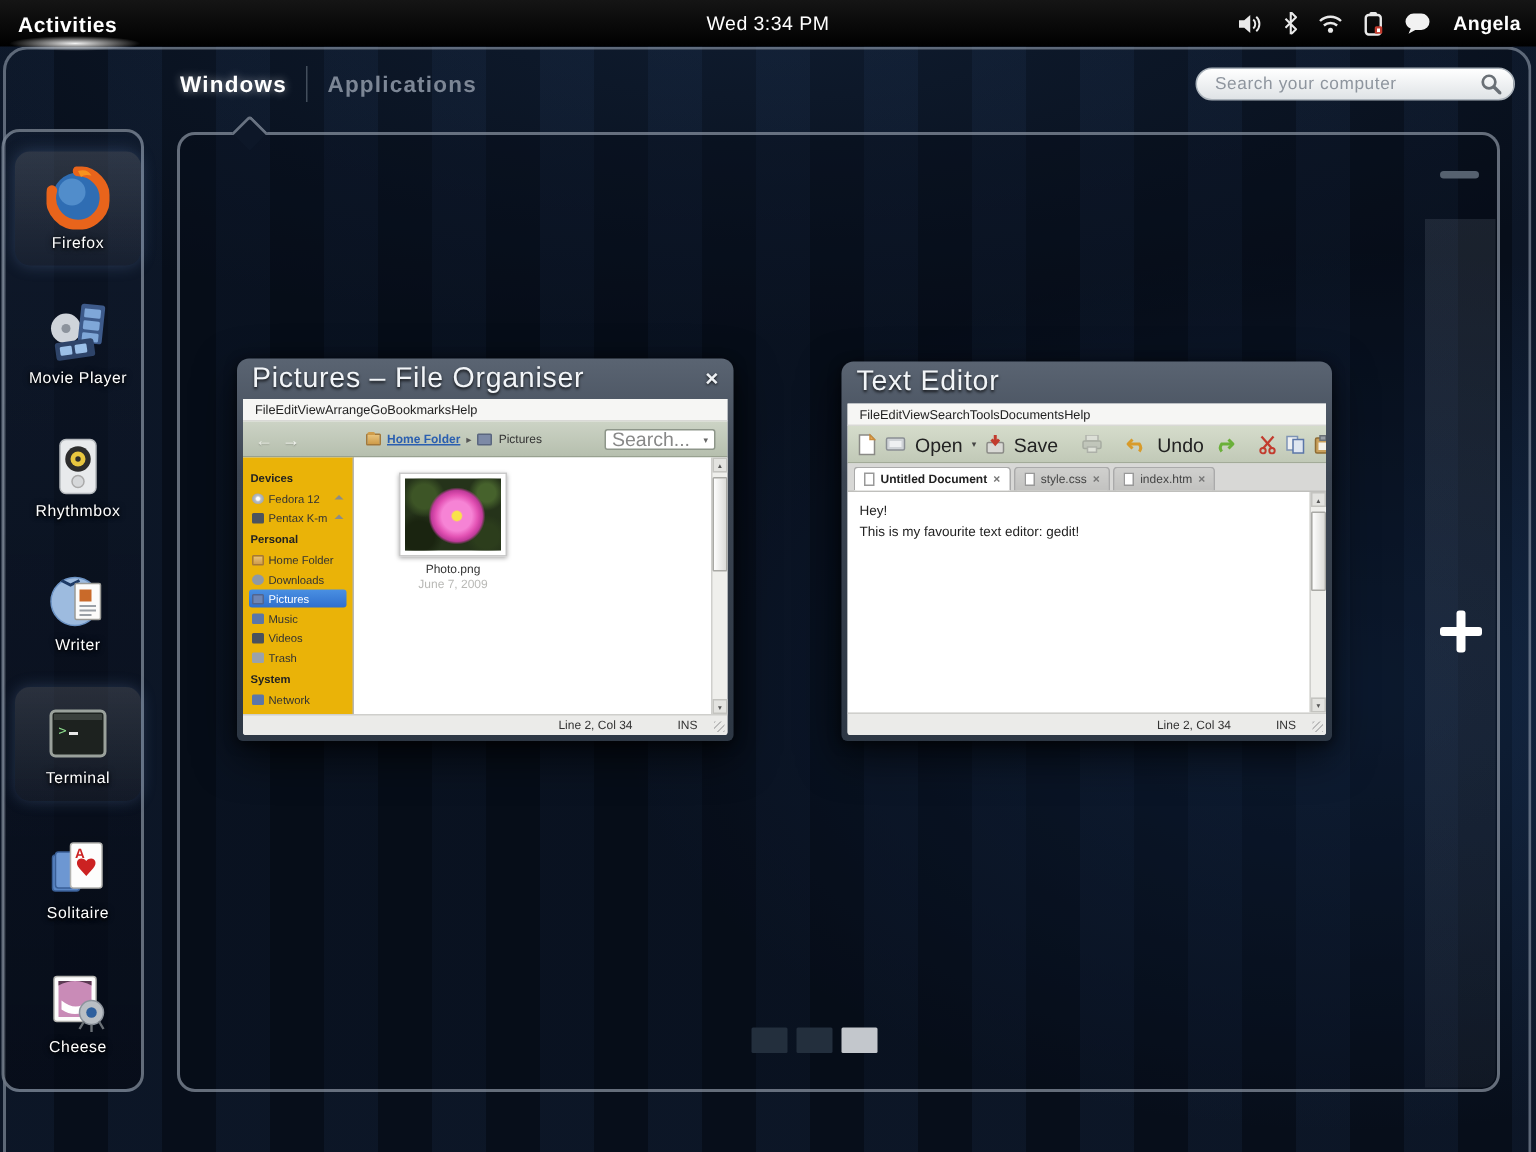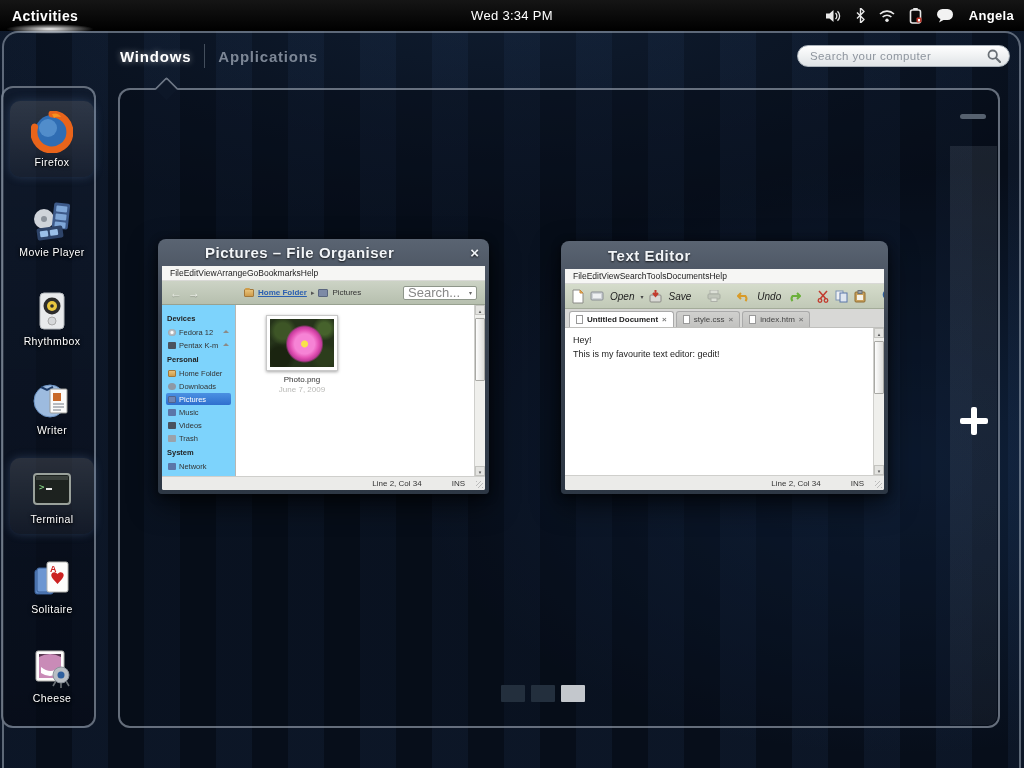--- a/index.html
+++ b/index.html
@@ -72,22 +72,22 @@
 
   #ws-switcher { position:absolute; left:381px; top:595px; display:flex; gap:6px; }
   .ws-thumb { width:24px; height:17px; background:#232f3d; border-radius:1px; }
   .ws-thumb.active { background:#c3c7cc; }
 
   
   .window { position:absolute; border-radius:8px 8px 4px 4px;
     background:linear-gradient(#5a6472 0%, #3c4552 30%, #2d3744 100%);
     box-shadow:0 10px 28px rgba(0,0,0,.65), 0 2px 8px rgba(0,0,0,.5); z-index:10; }
   .titlebar { height:27px; display:flex; align-items:center; padding:0 10px; }
-  .title-text { font-size:15px; font-weight:bold; letter-spacing:.5px; color:#f2f5f8;
-    text-shadow:0 1px 2px rgba(0,0,0,.8);margin-left:37px; }
+  .title-text { font-size:19px; font-weight:normal; letter-spacing:.5px; color:#f2f5f8;
+    text-shadow:0 1px 2px rgba(0,0,0,.8); }
   .close-x { margin-left:auto; font-size:15px; font-weight:bold; color:#eef1f4; cursor:default;
     text-shadow:0 1px 2px rgba(0,0,0,.8); }
   .win-body { position:absolute; left:4px; right:4px; bottom:4px; background:#fff;
     display:flex; flex-direction:column; overflow:hidden; border-radius:0 0 2px 2px; }
   .menubar { height:15px; background:#f6f6f4; border-bottom:1px solid #d9d9d6;
     display:flex; align-items:center; padding:0 8px; flex:none; }
   .menubar span { font-size:8.5px; color:#222; }
   .statusbar { height:14px; background:#ebebe9; border-top:1px solid #cfcfcc;
     display:flex; align-items:center; justify-content:flex-end; padding:0 14px; flex:none; position:relative; }
   .statusbar .pos { font-size:8px; color:#333; margin-right:30px; }
@@ -108,21 +108,21 @@
     border:1px solid #a3783a; border-radius:1px; position:relative; }
   .mini-folder::before { content:""; position:absolute; left:0; top:-2px; width:5px; height:2px;
     background:#cf9c4a; border-radius:1px 1px 0 0; }
   .mini-img { width:10px; height:8px; background:#7d8aa6; border:1px solid #5a667f; border-radius:1px; }
   #fo-search { margin-left:auto; width:74px; height:14px; background:#fff; border:1px solid #8e968a;
     border-radius:2px; display:flex; align-items:center; padding:0 4px; }
   #fo-search .ph { flex:1; font-size:13px; color:#888; }
   #fo-search .arr { font-size:6px; color:#666; }
 
   #fo-main { flex:1; display:flex; min-height:0; }
-  #fo-sidebar { width:74px; background:#7dd3fc; border-right:1px solid #b7b7b4;
+  #fo-sidebar { width:74px; background:#eab308; border-right:1px solid #b7b7b4;
     padding:5px 4px; font-size:7.5px; color:#333; flex:none; }
   .sb-head { font-weight:bold; margin:4px 0 3px 1px; font-size:7.5px; color:#222; }
   .sb-item { display:flex; align-items:center; gap:3px; padding:1.5px 2px; border-radius:2px; margin-bottom:1px; }
   .sb-item .lbl { flex:1; white-space:nowrap; overflow:hidden; }
   .sb-item.sel { background:linear-gradient(#4a90e2,#2f6fce); color:#fff; }
   .sb-ico { width:8px; height:7px; border-radius:1px; flex:none; }
   .eject { flex:none; width:0; height:0; border-left:3px solid transparent; border-right:3px solid transparent;
     border-bottom:3px solid #8b8b88; position:relative; top:-1px; }
   .i-disc { border-radius:50%; background:radial-gradient(circle at 50% 50%, #fff 0 1px, #b9bec4 2px, #8b929b); }
   .i-cam { background:#4b535e; }
@@ -155,21 +155,21 @@
     display:flex; flex-direction:column; flex:none; }
   .vscroll .btn { height:10px; font-size:5px; color:#555; text-align:center; line-height:10px;
     background:#e3e3e0; border:1px solid #c4c4c0; }
   .vscroll .track { flex:1; position:relative; }
   .vscroll .thumb { position:absolute; left:0; right:0; top:2%; height:42%;
     background:linear-gradient(90deg,#fdfdfd,#dcdcd9); border:1px solid #a9a9a5; border-radius:1px; }
 
   
   #ed-toolbar { height:25px; background:linear-gradient(#d5dccb,#c1c9b7);
     border-bottom:1px solid #a3ab99; display:flex; align-items:center; gap:6px; padding:0 7px; flex:none; }
-  .tb-lab { font-size:10px; color:#222;font-style:italic; }
+  .tb-lab { font-size:13px; color:#222; }
   .tb-sep { width:1px; height:16px; background:#a8b09e; margin:0 2px; }
   .tb-arr { font-size:6px; color:#444; }
   #ed-tabs { height:19px; background:#d8d8d6; border-bottom:1px solid #bfbfbc;
     display:flex; align-items:flex-end; padding:2px 4px 0; gap:2px; flex:none; }
   .ed-tab { height:16px; display:flex; align-items:center; gap:4px; padding:0 6px;
     border:1px solid #aaa; border-bottom:none; border-radius:3px 3px 0 0;
     background:linear-gradient(#d0d0ce,#c2c2c0); font-size:8px; color:#444; }
   .ed-tab.active { background:#ffffff; color:#222; font-weight:bold; }
   .tab-x { font-size:8px; color:#777; font-weight:bold; }
   .tab-page { width:7px; height:9px; background:#fff; border:1px solid #999; }

